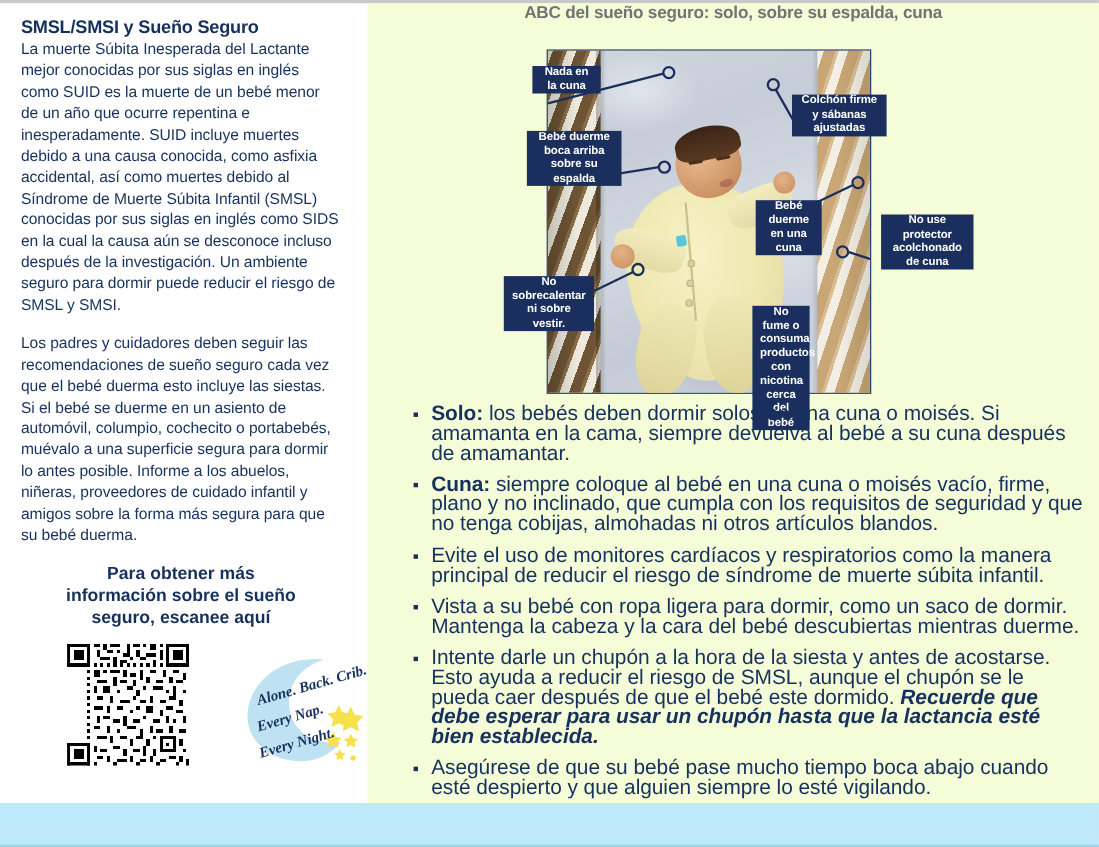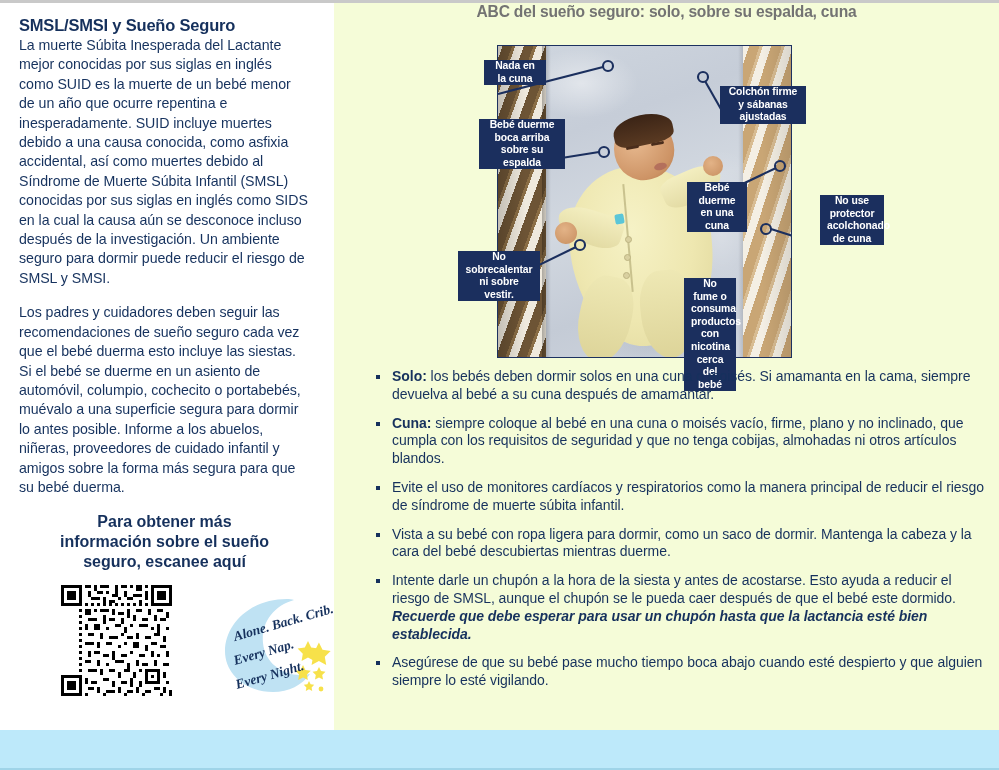--- a/index.html
+++ b/index.html
@@ -197,21 +197,21 @@
   .leader { position: absolute; overflow: visible; }
   .leader line { stroke: #1b2f5e; stroke-width: 2.1; }
   .leader circle { stroke: #1b2f5e; stroke-width: 2.1; fill: none; }
 
   
   .bullets {
     position: absolute; left: 22px; top: 365px; width: 632px;
   }
   .bullet-item {
     position: relative;
-    font-size: 14px; line-height: 17.8px; color: #16315d;
+    font-size: 19px; line-height: 17.8px; color: #16315d;
     padding-left: 36px; margin-bottom: 11px;
     letter-spacing: -0.05px;
   }
   .bullet-item::before {
     content: ""; position: absolute; left: 20px; top: 7px;
     width: 4px; height: 4px; background: #16315d;
   }
   .bullet-item b { font-weight: bold; }
   .bullet-item i { font-style: italic; font-weight: bold; }
 
@@ -479,21 +479,21 @@
           <circle cx="82" cy="199" r="5"></circle>
         <line x1="295" y1="190" x2="273" y2="183"></line>
           <circle cx="268" cy="183" r="5"></circle>
       </svg>
     </div>
 
     <div class="callout" style="left:150px;top:57px;width:62px">Nada en la cuna</div>
     <div class="callout" style="left:386px;top:83px;width:86px">Colchón firme y sábanas ajustadas</div>
     <div class="callout" style="left:145px;top:116px;width:86px">Bebé duerme boca arriba sobre su espalda</div>
     <div class="callout" style="left:353px;top:179px;width:60px">Bebé duerme en una cuna</div>
-    <div class="callout" style="left:486px;top:192px;width:64px">No use protector acolchonado de cuna</div>
+    <div class="callout" style="left:467px;top:192px;width:84px">No use protector acolchonado de cuna</div>
     <div class="callout" style="left:124px;top:248px;width:82px">No sobrecalentar ni sobre vestir.</div>
     <div class="callout" style="left:350px;top:275px;width:52px">No fume o consuma productos con nicotina cerca del bebé</div>
 
     <div class="bullets">
       <div class="bullet-item">
         <b>Solo:</b><span> los bebés deben dormir solos en una cuna o moisés. Si amamanta en la cama, siempre devuelva al bebé a su cuna después de amamantar.</span>
       </div>
       <div class="bullet-item">
         <b>Cuna:</b><span> siempre coloque al bebé en una cuna o moisés vacío, firme, plano y no inclinado, que cumpla con los requisitos de seguridad y que no tenga cobijas, almohadas ni otros artículos blandos.</span>
       </div>

